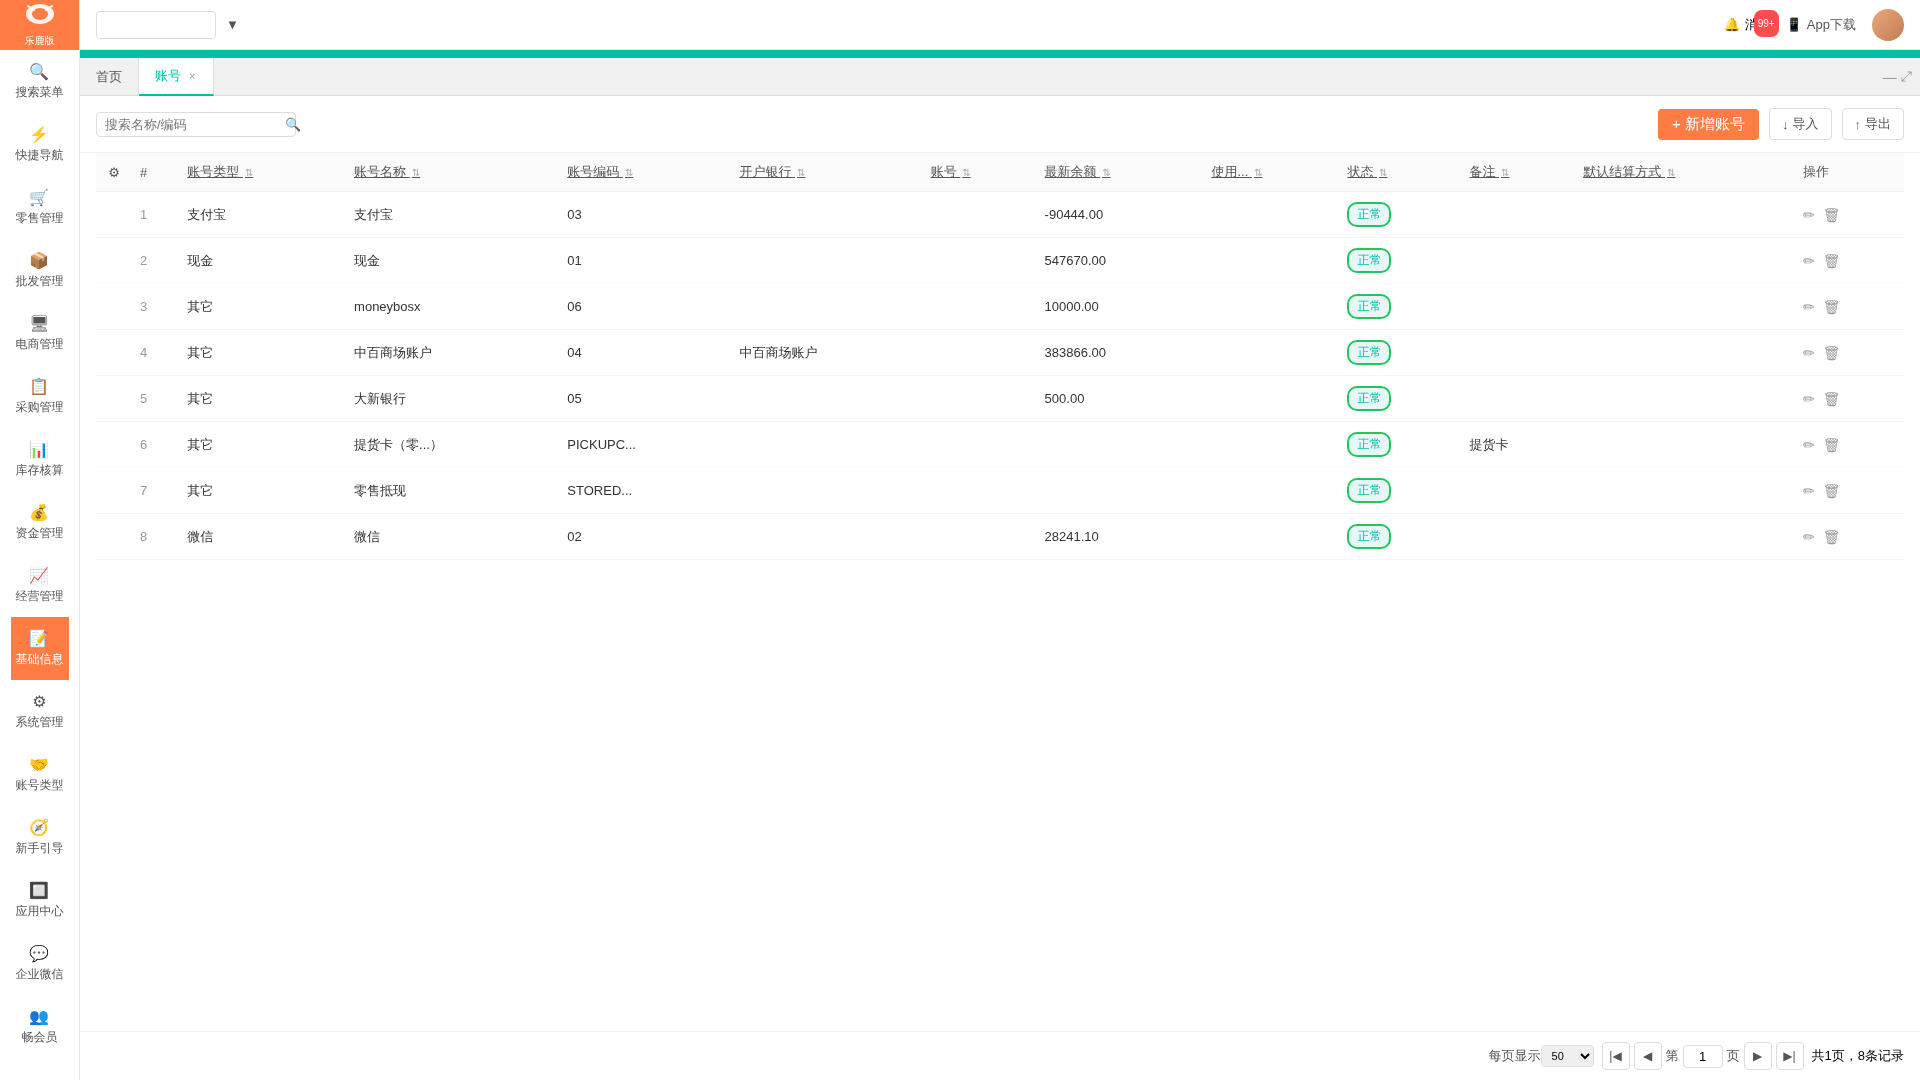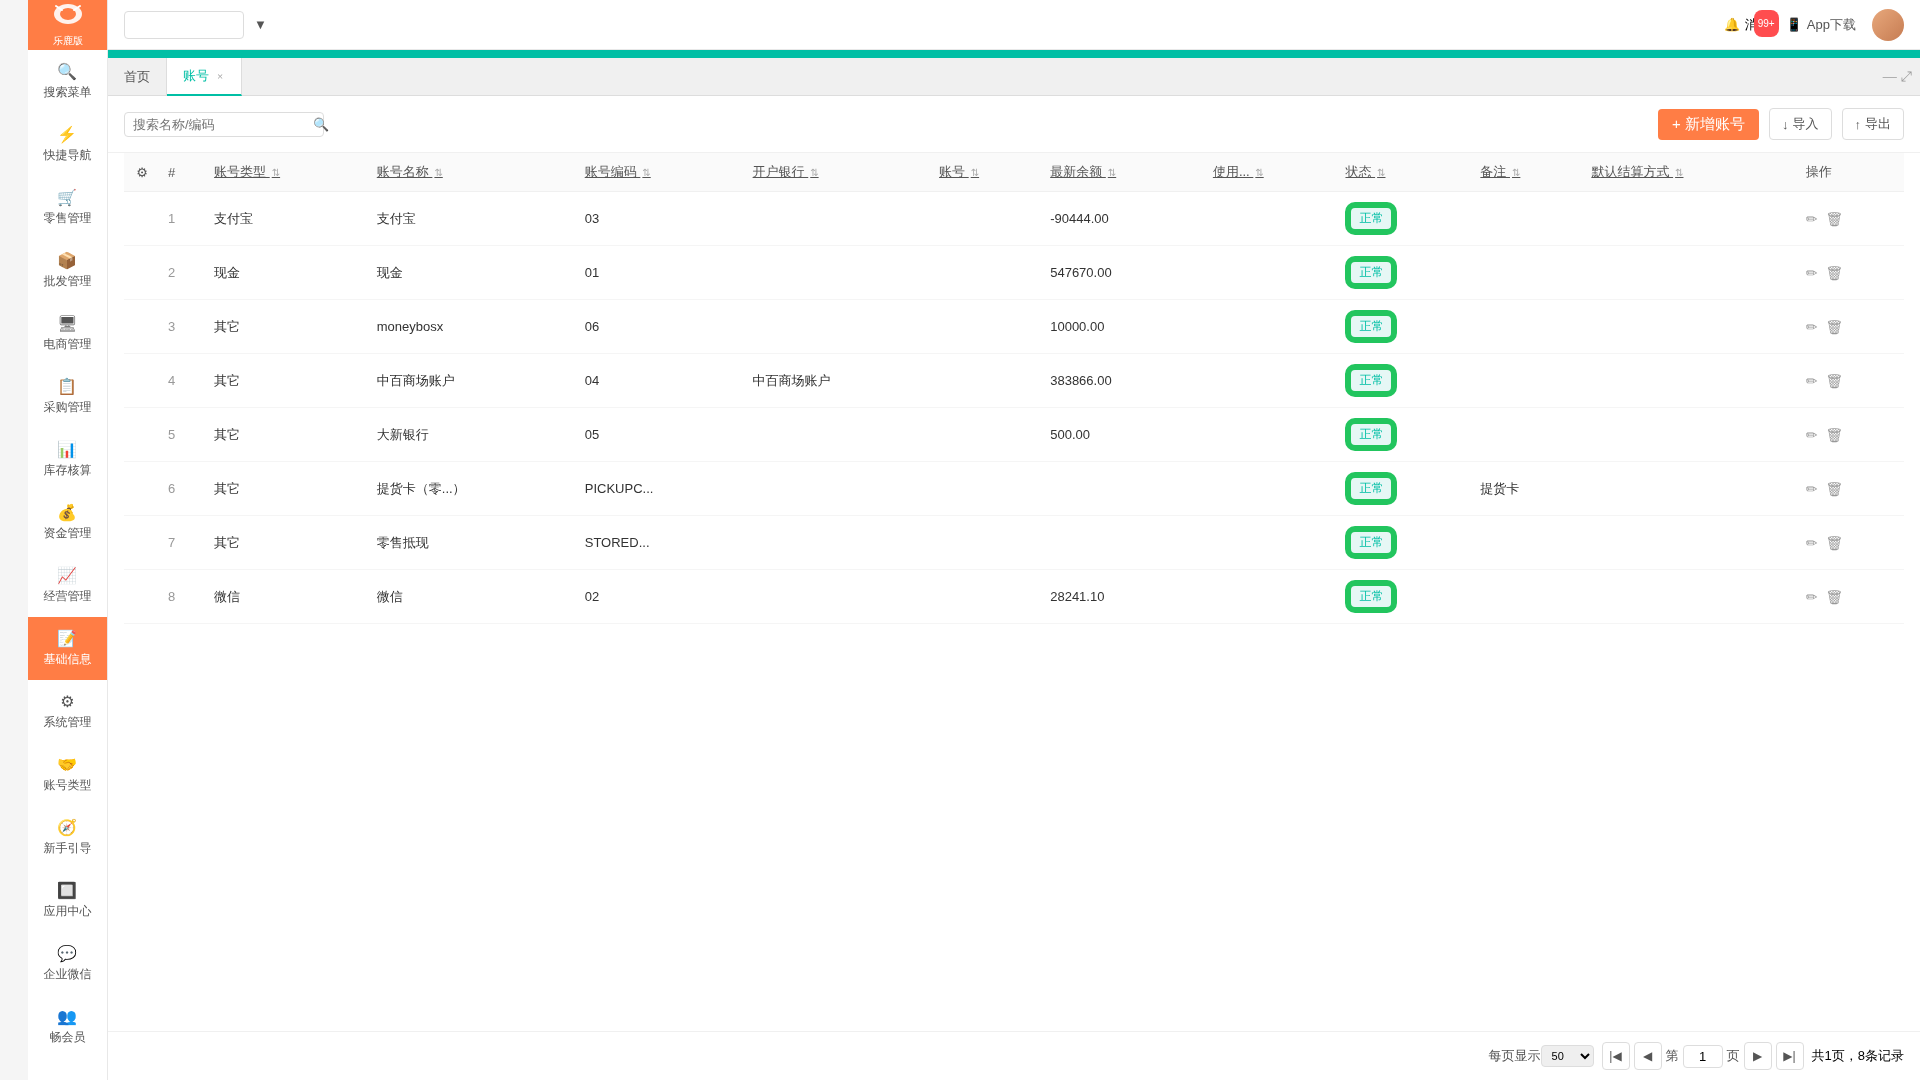--- a/index.html
+++ b/index.html
@@ -4,24 +4,24 @@
   <style>
     * { box-sizing: border-box; margin: 0; padding: 0; }
     body { font-family: 'Microsoft YaHei', Arial, sans-serif; font-size: 13px; background: #f5f5f5; display: flex; height: 1080px; width: 1920px; overflow: hidden; }
 
     
     .sidebar {
       width: 80px;
       background: #fff;
       display: flex;
       flex-direction: column;
+      align-items: center;
       border-right: 1px solid #e8e8e8;
       flex-shrink: 0;
       overflow-y: auto;
-      margin-left: 28px;
     }
     .sidebar-logo {
       width: 80px;
       height: 50px;
       background: #ff7d45;
       display: flex;
       align-items: center;
       justify-content: center;
       flex-direction: column;
     }
@@ -129,21 +129,20 @@
     }
 
     
     .tabbar {
       height: 38px;
       background: #f0f0f0;
       display: flex;
       align-items: center;
       border-bottom: 1px solid #ddd;
       flex-shrink: 0;
-      font-family: Liberation Serif, serif;
     }
     .tab {
       padding: 0 16px;
       height: 38px;
       display: flex;
       align-items: center;
       gap: 6px;
       cursor: pointer;
       font-size: 13px;
       color: #555;
@@ -263,21 +262,21 @@
       color: #333;
       white-space: nowrap;
     }
     .status-badge {
       display: inline-block;
       padding: 2px 8px;
       border-radius: 10px;
       font-size: 12px;
       background: #e6f7f5;
       color: #00bfa5;
-      border: 6px solid #22c55e;
+      border: 2px solid #22c55e;
     }
     .action-btns {
       display: flex;
       gap: 8px;
     }
     .action-icon {
       cursor: pointer;
       color: #999;
       font-size: 14px;
     }

